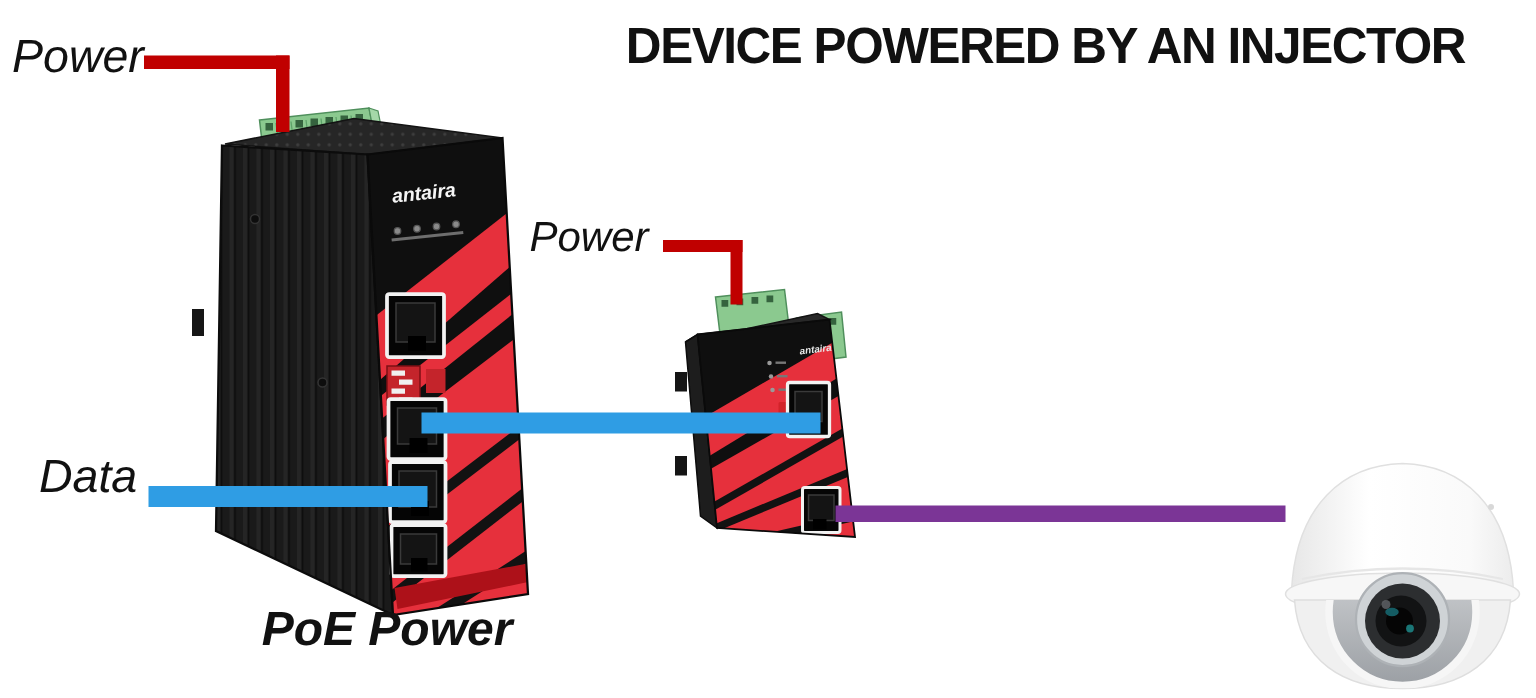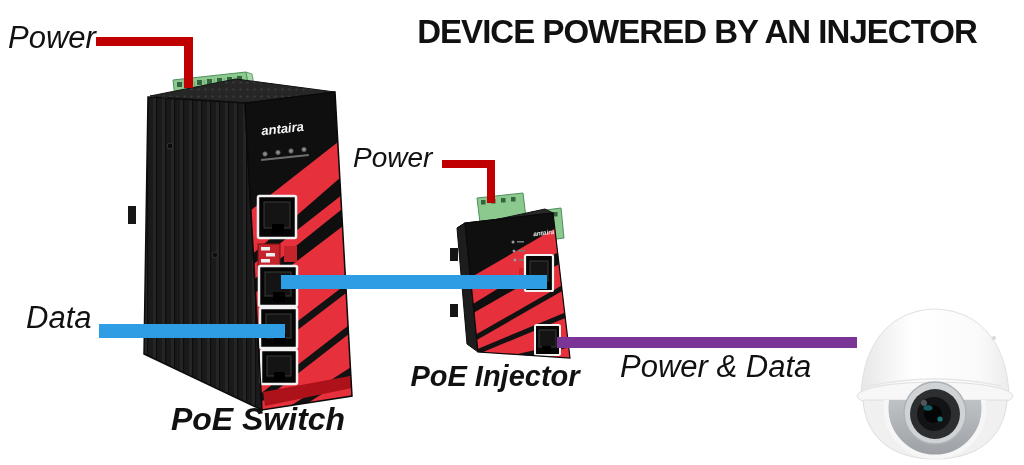--- a/index.html
+++ b/index.html
@@ -40,23 +40,21 @@
   <div class="line l-red1v" style="background: rgb(192, 0, 0);"></div>
   <div class="line l-red2h" style="background: rgb(192, 0, 0);"></div>
   <div class="line l-red2v" style="background: rgb(192, 0, 0);"></div>
   <div class="line l-blue-data" style="background: rgb(47, 157, 228);"></div>
   <div class="line l-blue-link" style="background: rgb(47, 157, 228);"></div>
   <div class="line l-purple" style="background: rgb(123, 53, 150);"></div>
 
   <div class="lbl lbl-power1">Power</div>
   <div class="lbl lbl-power2">Power</div>
   <div class="lbl lbl-data">Data</div>
-  <div class="lbl lbl-powerdata">Power &amp; Data</div>
-  <div class="cap cap-switch">PoE Switch</div>
-  <div class="cap cap-injector">PoE Injector</div>
+  <div class="cap cap-switch">PoE Power</div>
 
   <svg class="dev dev-switch" viewBox="0 0 232 356">
     <defs>
       <pattern id="fins" patternUnits="userSpaceOnUse" width="9" height="12">
         <rect width="9" height="12" fill="#1a1a1a"></rect>
         <rect width="3" height="12" fill="#252525"></rect>
         <rect x="3" width="1.2" height="12" fill="#0d0d0d"></rect>
       </pattern>
       <pattern id="vents" patternUnits="userSpaceOnUse" width="7" height="7">
         <rect width="7" height="7" fill="#262626"></rect>

